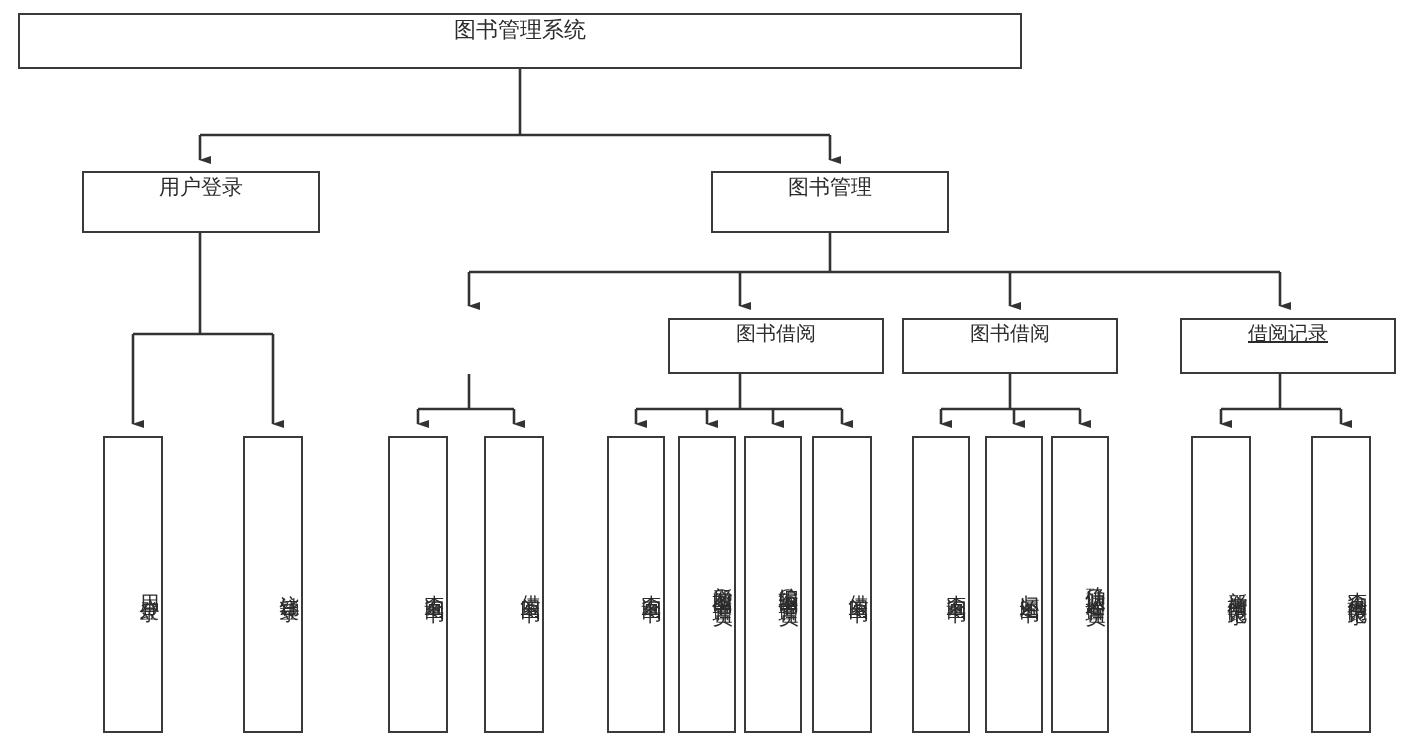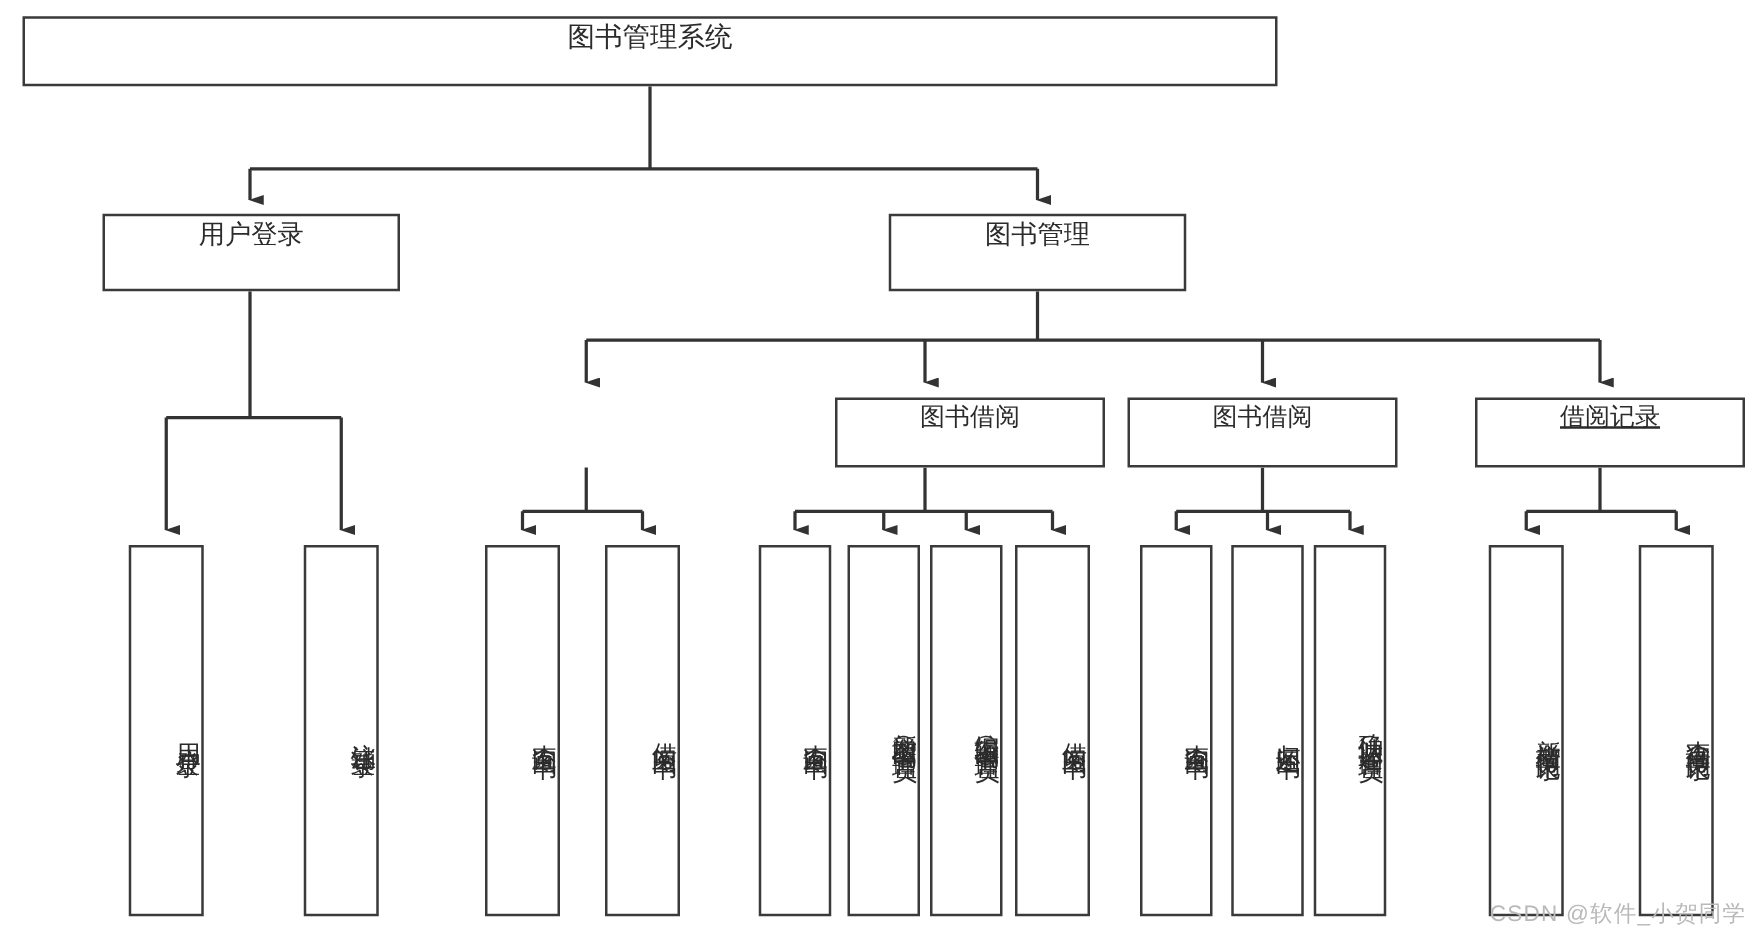--- a/index.html
+++ b/index.html
@@ -181,14 +181,13 @@
   <div class="node leaf" style="left: 1051px; top: 436px; width: 58px; height: 297px;">
     <span class="node-label">确认归还（管理员）</span>
   </div>
   <div class="node leaf" style="left: 1191px; top: 436px; width: 60px; height: 297px;">
     <span class="node-label">新增借阅记录</span>
   </div>
   <div class="node leaf" style="left: 1311px; top: 436px; width: 60px; height: 297px;">
     <span class="node-label">查询借阅记录</span>
   </div>
 
-  <div id="watermark">CSDN @软件_小贺同学</div>
 </div>
 
 </body></html>

